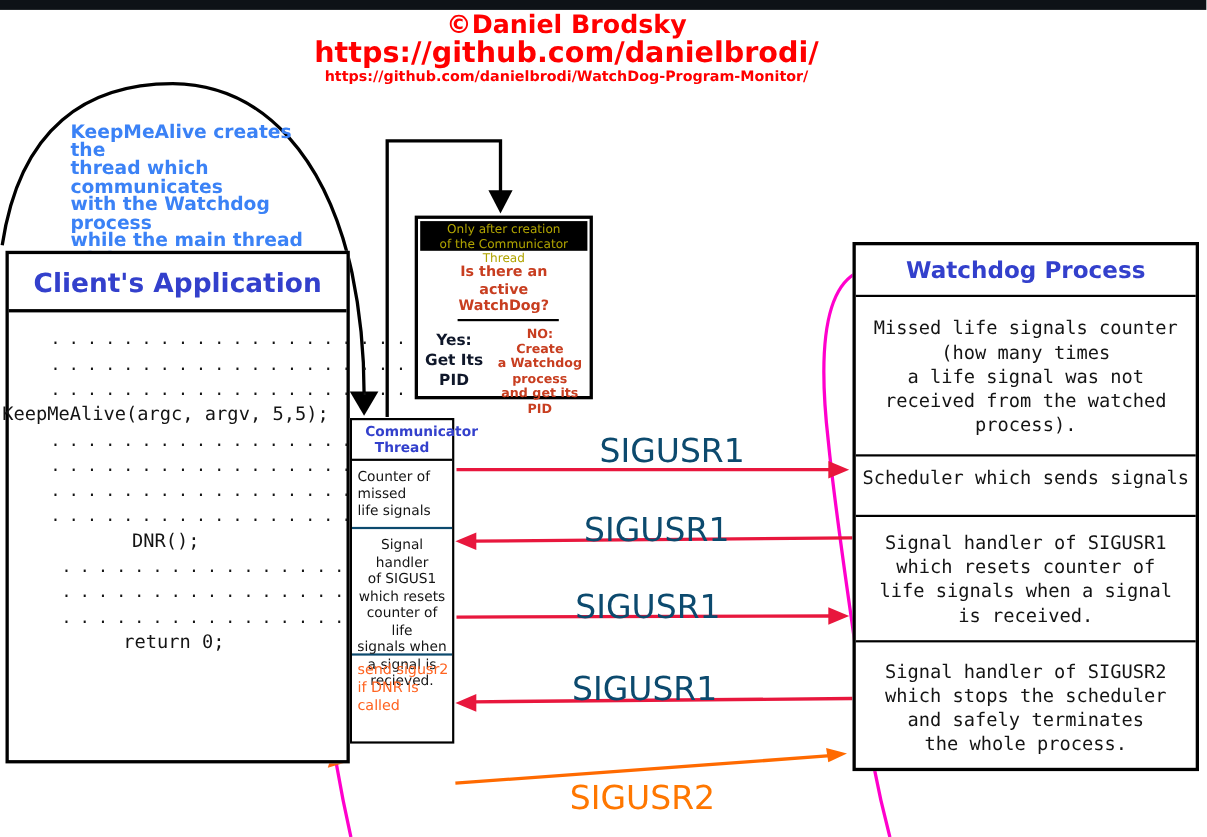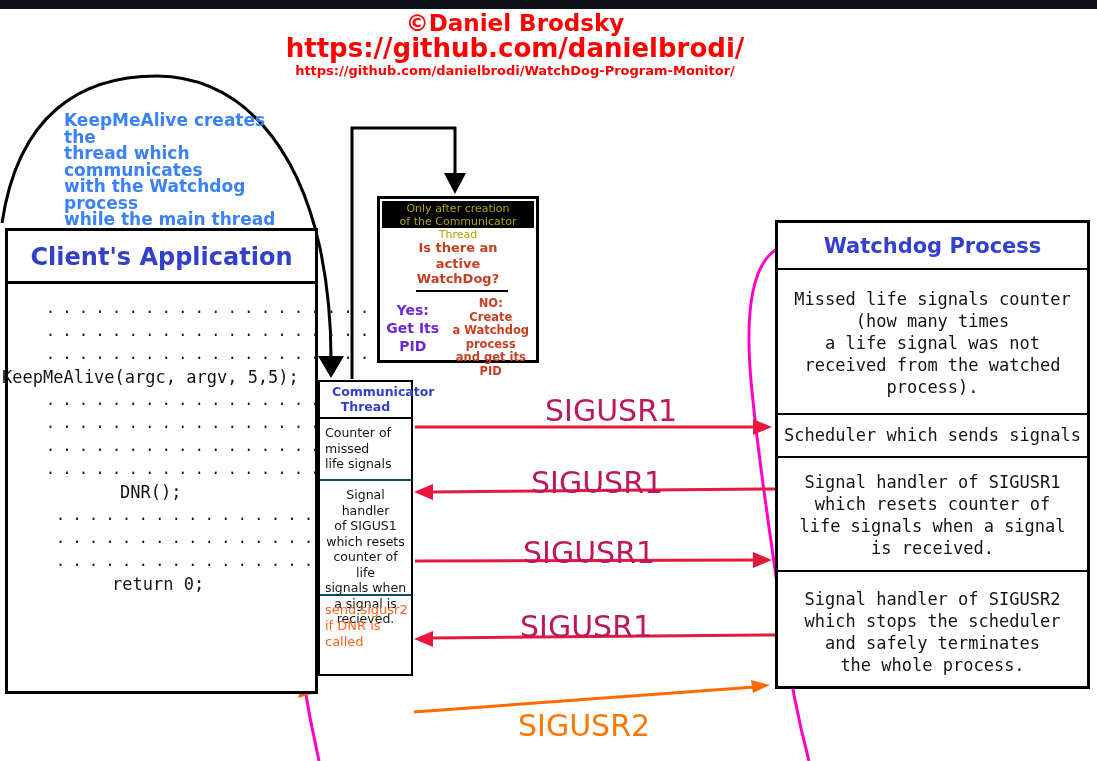--- a/index.html
+++ b/index.html
@@ -34,21 +34,21 @@
   .flush{margin-left:-6px;}
 
   
   .decision-box{left:377px;top:196px;width:156px;height:161px;border:3px solid #000;background:#fff;}
   .decision-header{margin:2px;height:26px;background:#000;color:#b0a400;
                    font-size:11px;line-height:13px;text-align:center;padding-top:1px;}
   .decision-question{margin-top:12px;text-align:center;color:#c83e20;font-weight:bold;
                      font-size:13px;line-height:15.5px;}
   .decision-underline{width:92px;height:2.5px;background:#000;margin:3px 0 5px 36px;}
   .decision-cols{display:flex;}
-  .decision-yes{width:42%;text-align:center;color:#6d28d9;font-weight:bold;
+  .decision-yes{width:42%;text-align:center;color:#0f172a;font-weight:bold;
                 font-size:14px;line-height:18px;padding-top:4px;}
   .decision-no{width:58%;text-align:center;color:#c83e20;font-weight:bold;
                font-size:11.5px;line-height:13.5px;}
 
   
   .ct-box{left:318px;top:380px;width:91px;border:2px solid #000;background:#fff;}
   .ct-header{padding:3px 12px;text-align:center;color:#3340cc;font-weight:bold;
              font-size:12.5px;line-height:14.5px;border-bottom:2px solid #000;}
   .ct-sec{font-size:12.5px;line-height:15.5px;color:#141414;border-bottom:2px solid #0c4a6e;
           padding:6px 2px 0 5px;}
@@ -58,24 +58,24 @@
   .ct-sec4{height:72px;color:#ff6320;border-bottom:none;font-size:13px;line-height:16px;}
 
   
   .wd-box{left:775px;top:220px;width:309px;border:3px solid #000;background:#fff;}
   .wd-header{height:45px;line-height:46px;text-align:center;color:#3340cc;
              font-weight:bold;font-size:21px;}
   .wd-sec{font-family:"DejaVu Sans Mono",monospace;font-size:17px;line-height:22px;
           color:#141414;text-align:center;border-top:2.5px solid #000;}
   .wd-sec1{height:145px;padding-top:16px;box-sizing:border-box;padding-top:18px;}
   .wd-sec2{height:41px;line-height:41px;}
-  .wd-sec3{height:114px;box-sizing:border-box;padding-top:13px;}
+  .wd-sec3{height:114px;box-sizing:border-box;padding-top:13px;margin-top:12px;}
   .wd-sec4{height:116px;box-sizing:border-box;padding-top:16px;}
 
-  .sig-label{position:absolute;font-size:30px;color:#be185d;white-space:nowrap;}
+  .sig-label{position:absolute;font-size:30px;color:#0c4a6e;white-space:nowrap;}
   .sig-label.orange{color:#ff7700;}
 </style>
 </head>
 <body>
 
 <div id="stage">
 
   <div class="abs topbar"></div>
 
   <div class="abs title-url">https://github.com/danielbrodi/</div>

